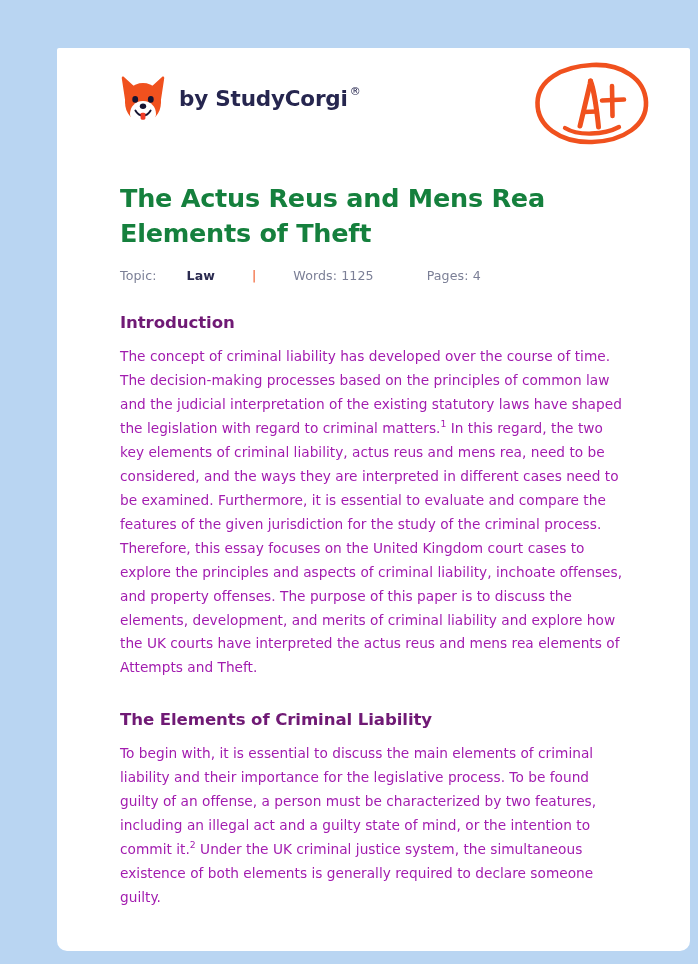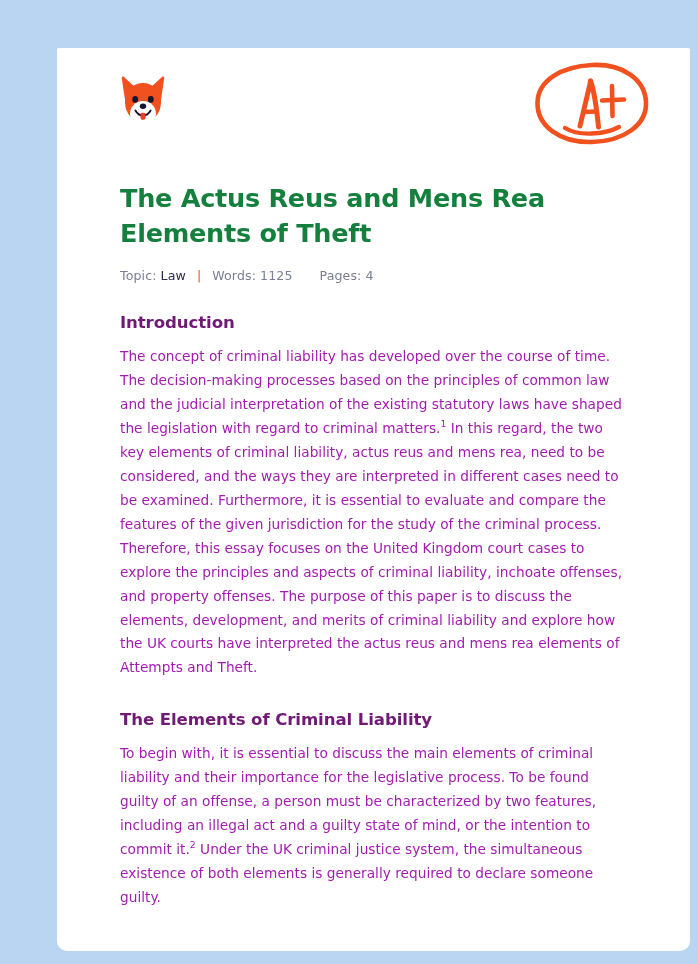--- a/index.html
+++ b/index.html
@@ -94,24 +94,25 @@
   }
 
   .meta {
     margin-top: 17px;
     font-size: 12.6px;
     color: #7b7f96;
     letter-spacing: 0.1px;
     display: flex;
     align-items: baseline;
     white-space: nowrap;
+    gap: 26px;
   }
   .meta-topic-value {
     color: #2b2b50;
-    font-weight: normal;
+    font-weight: bold;
     margin-left: 4px;
   }
   .meta-sep {
     color: #f0511e;
     margin: 0 11px;
   }
   .meta-words { margin-right: 27px; }
 
   
   .section-heading {
@@ -158,20 +159,21 @@
           <ellipse cx="15.2" cy="26.4" rx="2.9" ry="3.3" fill="#141432"></ellipse>
           <ellipse cx="30.8" cy="26.4" rx="2.9" ry="3.3" fill="#141432"></ellipse>
 
           <ellipse cx="23" cy="33.2" rx="3.2" ry="2.7" fill="#141432"></ellipse>
 
           <path d="M15.4 37.5 C17.6 41.4 20 42.6 23 42.6 C26 42.6 28.4 41.4 30.6 37.5" stroke="#141432" stroke-width="1.9" fill="none" stroke-linecap="round"></path>
 
           <path d="M20.6 40.5 C20.6 39.6 25.4 39.6 25.4 40.5 L25.4 45.2 C25.4 47.4 20.6 47.4 20.6 45.2 Z" fill="#f03c28"></path>
         </svg>
       </span>
+      <span class="brand-text"><span>by StudyCorgi</span><span class="brand-reg">®</span></span>
     </div>
 
     <div class="grade-badge">
       <svg viewBox="0 0 116 86" xmlns="http://www.w3.org/2000/svg">
 
         <path d="M58 5 C88 3.5 111 19 112 42 C113 65 90 81 58 82 C26 83 3 66 3.5 42.5 C4 20 28 6.5 58 5 Z" fill="none" stroke="#f0511e" stroke-width="4.6" stroke-linecap="round"></path>
 
         <path d="M46 66 L56 24 L56.5 21" fill="none" stroke="#f0511e" stroke-width="5" stroke-linecap="round"></path>
         <path d="M56.5 21 C58.5 26 62 44 64 62 L64.5 67" fill="none" stroke="#f0511e" stroke-width="5" stroke-linecap="round"></path>
         <path d="M49.5 52 L62.5 51.5" fill="none" stroke="#f0511e" stroke-width="4.3" stroke-linecap="round"></path>

